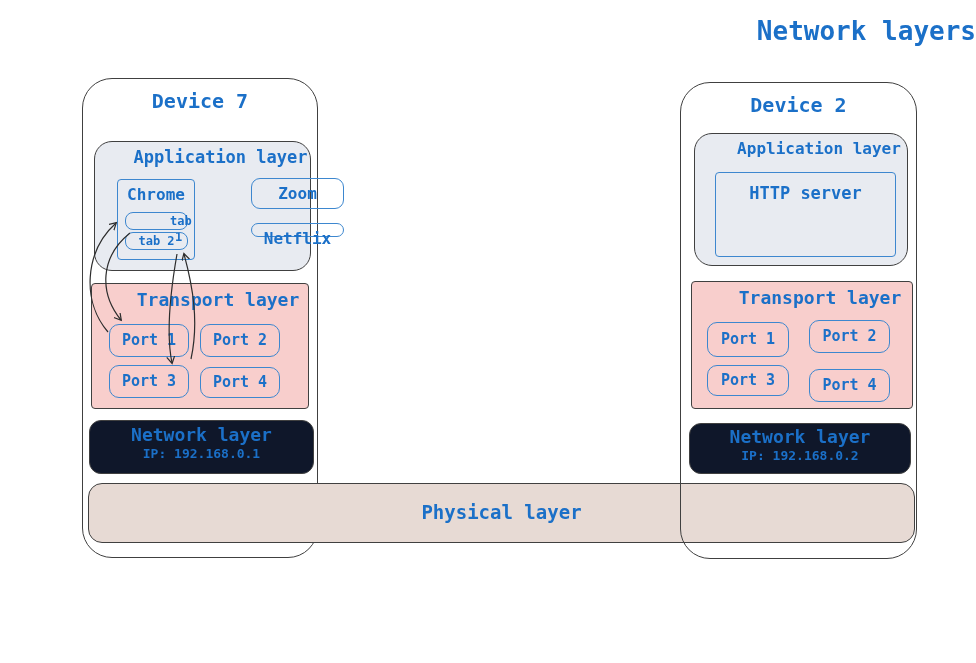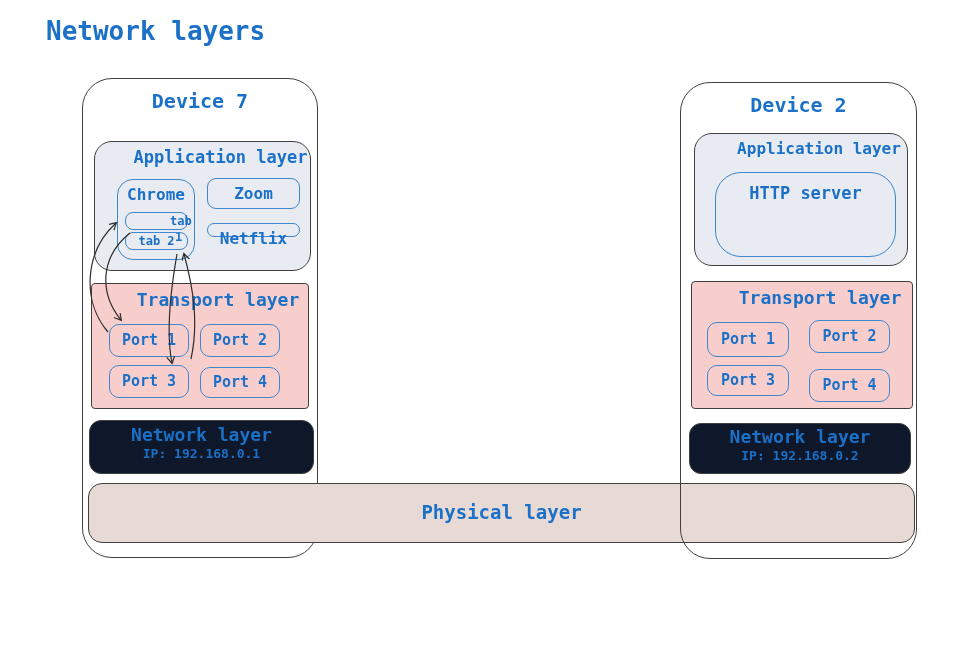--- a/index.html
+++ b/index.html
@@ -14,21 +14,21 @@
     font-weight: bold;
     color: #1b70c8;
   }
 
   .diagram-title {
     position: absolute;
     top: 16px;
     left: 0;
     width: 100%;
     padding-left: 46px;
-    text-align: left;
+    text-align: right;
     font-size: 26px;
     letter-spacing: 0px;
     color: #1b70c8;
   }
 
   .device {
     position: absolute;
     border: 1.4px solid #404040;
     border-radius: 30px;
     background: #ffffff;
@@ -60,33 +60,33 @@
   .transport-layer { background: #f8cecc; border-radius: 4px; }
   .network-layer { background: #0f172a; border-radius: 12px; }
 
   .blue-box {
     position: absolute;
     border: 1.3px solid #3d87cf;
     background: transparent;
     text-align: center;
     color: #1b70c8;
   }
-  .chrome-box { border-radius: 16px; }
+  .chrome-box { border-radius: 4px; }
   .chrome-label { display: block; margin-top: 5px; font-size: 16px; }
   .tab-box {
     position: absolute;
     border: 1.1px solid #3d87cf;
     border-radius: 8px;
     font-size: 12px;
     text-align: center;
     line-height: 16px;
   }
-  .app-box { border-radius: 9px; font-size: 16px; line-height: 29px; }
+  .app-box { border-radius: 9px; font-size: 16px; line-height: 29px; margin-left: 44px; }
   .port-box { border-radius: 10px; font-size: 15px; line-height: 31px; }
-  .http-box { border-radius: 26px; }
+  .http-box { border-radius: 4px; }
   .http-label { display: block; margin-top: 10px; font-size: 17px; }
 
   .net-title { display: block; margin-top: 3px; font-size: 18px; text-align: center; }
   .ip-label { display: block; margin-top: 1px; font-size: 13px; text-align: center; }
   .transport-title { font-size: 18px; }
   .app-title-2 { font-size: 16px; }
 
   .physical-band {
     position: absolute;
     left: 88px;

